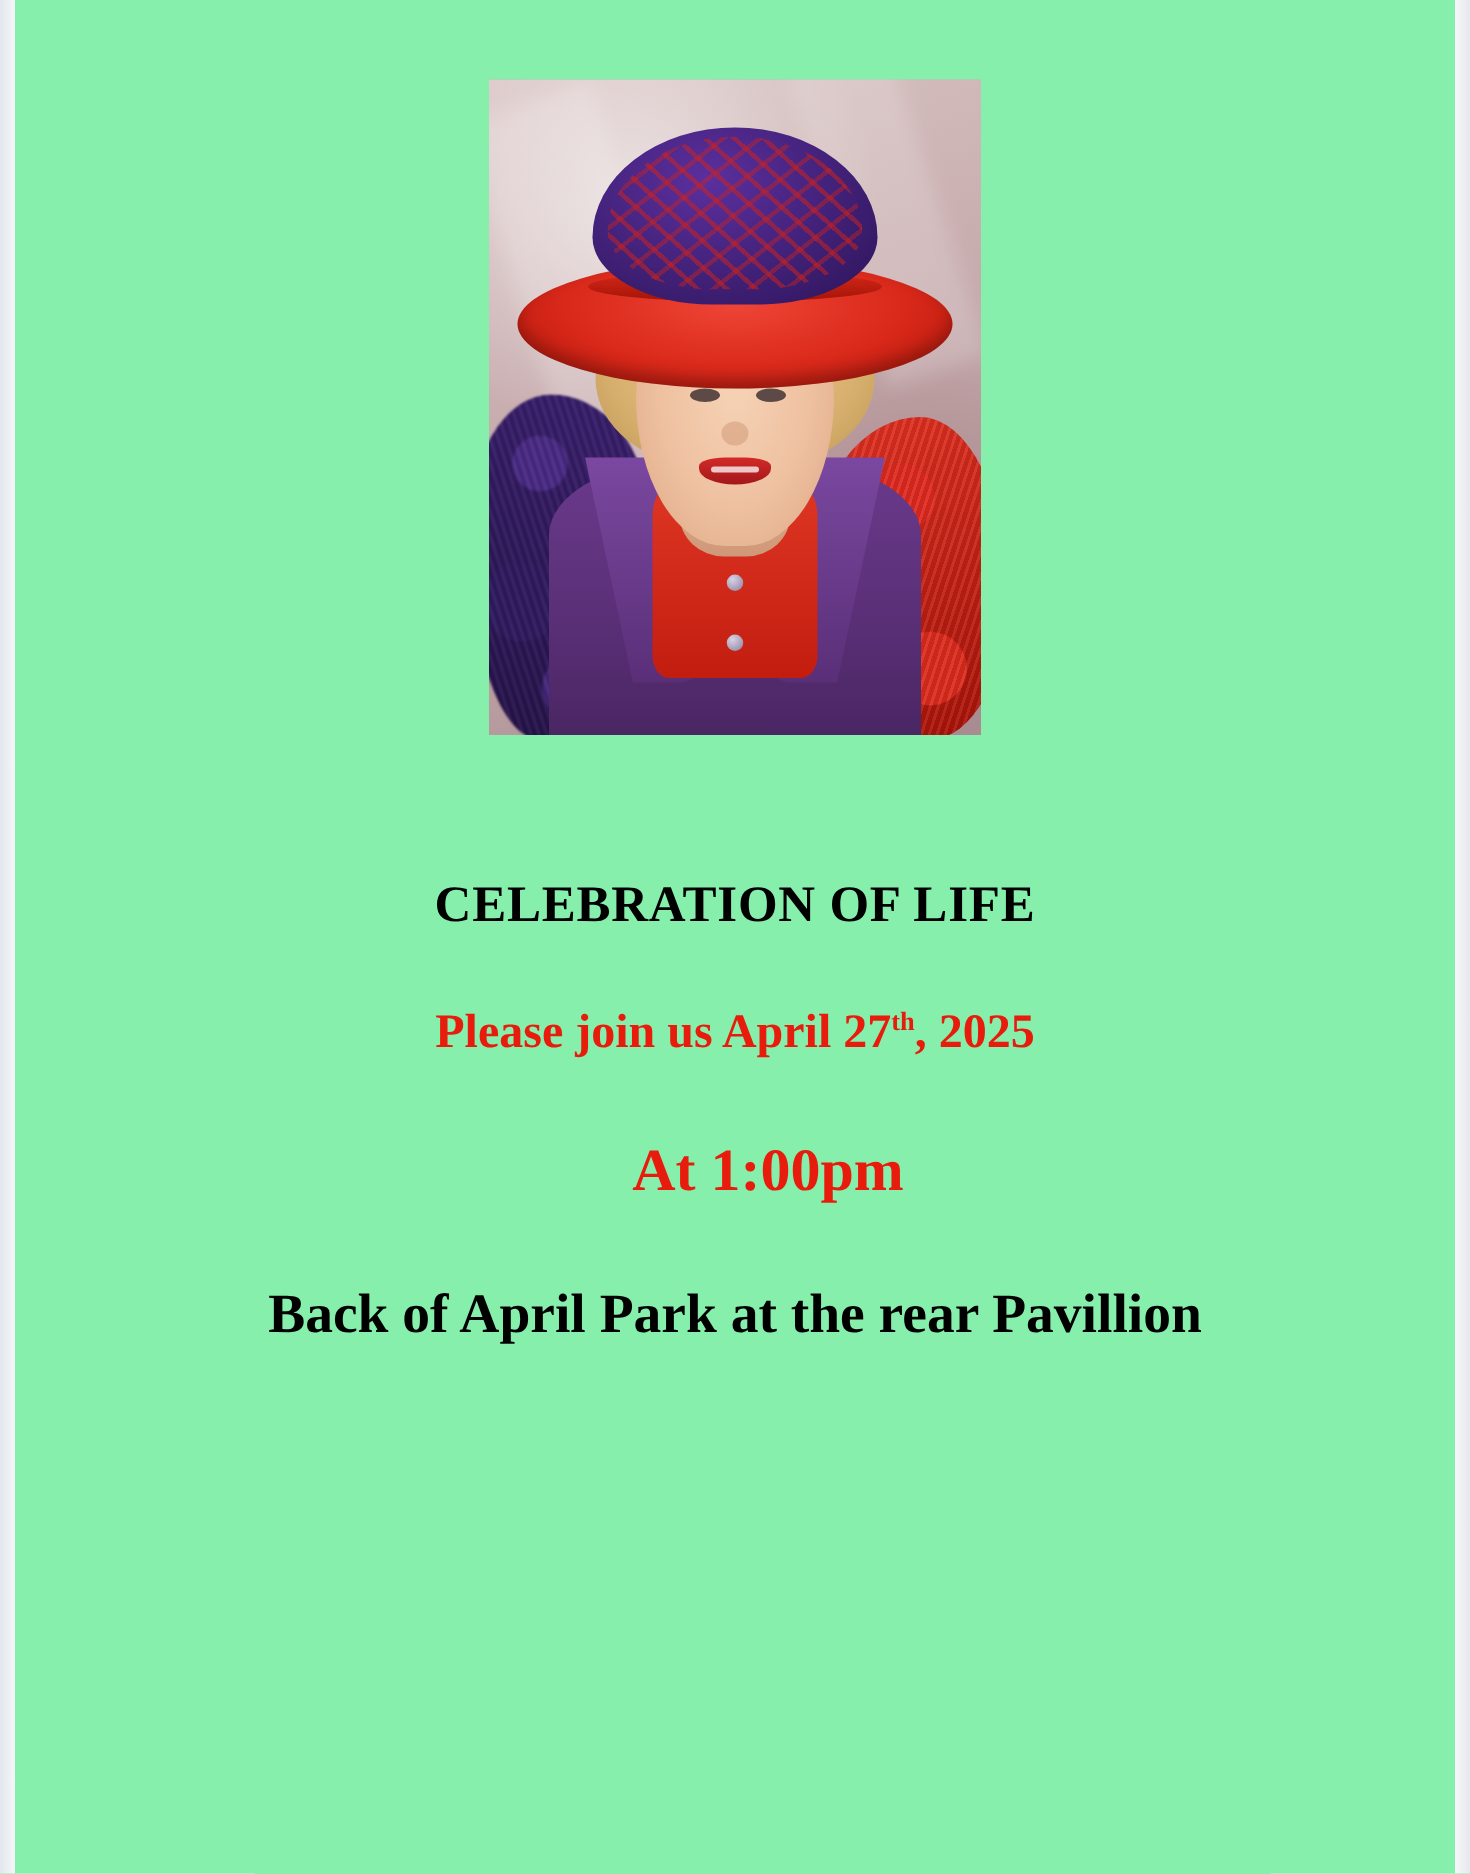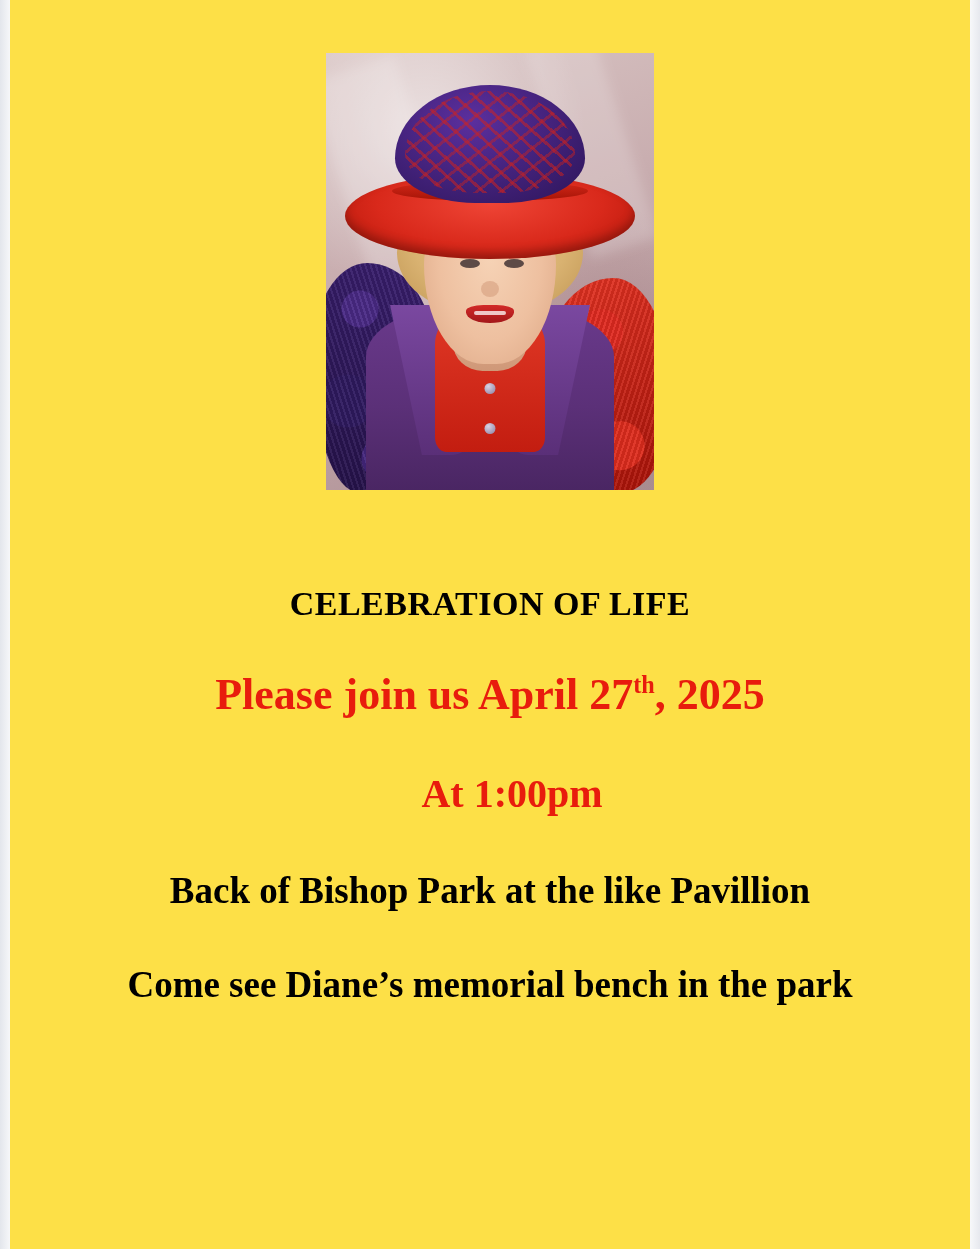--- a/index.html
+++ b/index.html
@@ -10,21 +10,21 @@
     width: 980px;
     height: 1249px;
     background: #eceef2;
     font-family: "Liberation Serif", serif;
     overflow: hidden;
   }
   .page {
     position: relative;
     width: 980px;
     height: 1249px;
-    background: #fde047;
+    background: #86efac;
     box-sizing: border-box;
     display: flex;
     flex-direction: column;
     align-items: center;
   }
   .page::before {
     content: "";
     position: absolute;
     left: 0; top: 0; bottom: 0;
     width: 10px;
@@ -263,21 +263,21 @@
     font-weight: bold;
     font-size: 54px;
     color: #000;
     margin-bottom: 42px;
   }
   .line-date, .line-time {
     font-weight: bold;
     color: #e81c0d;
   }
   .line-date {
-    font-size: 44px;
+    font-size: 32px;
     margin-bottom: 50px;
   }
   .line-date sup {
     font-size: 0.55em;
     vertical-align: super;
   }
   .line-time {
     font-size: 40px;
     margin-bottom: 52px;
     padding-left: 44px;
@@ -338,20 +338,19 @@
 
     <div class="line-celebration">CELEBRATION OF LIFE</div>
 
 
     <div class="line-date">
       <span>Please join us April 27</span><sup>th</sup><span>, 2025</span>
     </div>
 
     <div class="line-time">At 1:00pm</div>
 
-    <div class="line-place">Back of Bishop Park at the like Pavillion</div>
+    <div class="line-place">Back of April Park at the rear Pavillion</div>
 
     <div class="line-note">
-      <div>Come see Diane’s memorial bench in the park</div>
     </div>
 
   </div>
 </div>
 
 </body></html>

